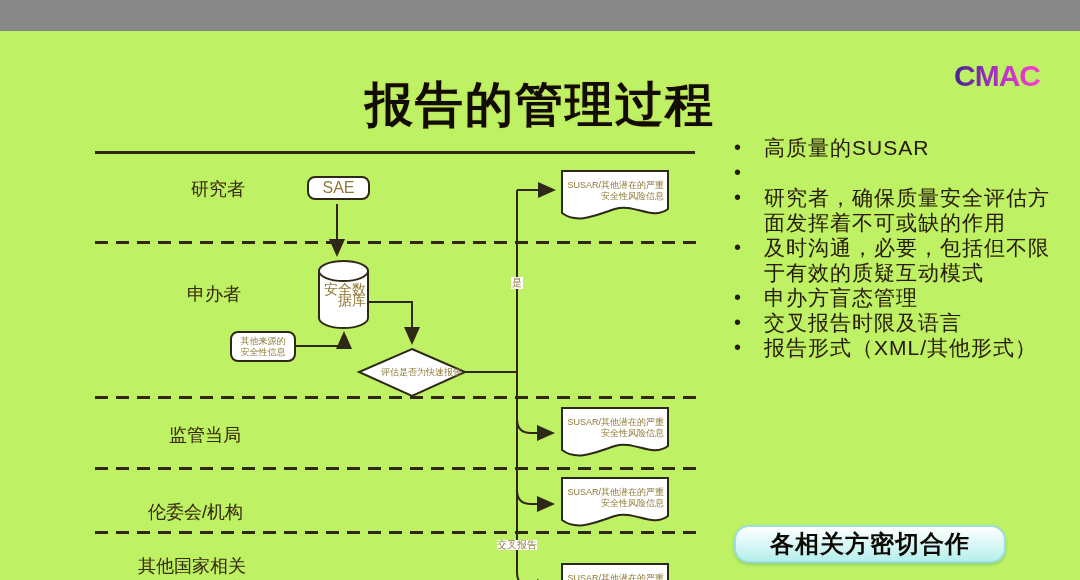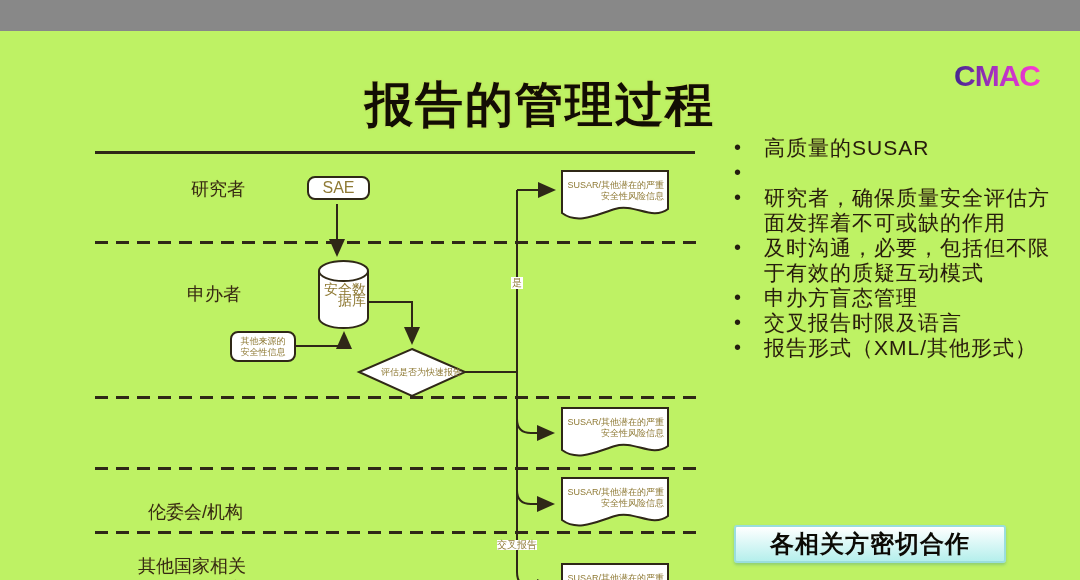--- a/index.html
+++ b/index.html
@@ -56,21 +56,21 @@
   .bullets{position:absolute;left:730px;top:104px;width:330px;}
   .bullet-item{display:grid;grid-template-columns:34px 286px;}
   .bullet-marker{font-size:20px;line-height:25px;color:var(--ink);padding-left:4px;}
   .bullet-text{
     font-size:21px;line-height:25px;color:var(--ink);letter-spacing:1px;
     text-shadow:0 0 1px rgba(190,150,40,.35);word-break:break-word;
   }
   
   .callout{
     position:absolute;left:734px;top:494px;width:272px;height:38px;
-    border:2px solid #9adedd;border-radius:3px;
+    border:2px solid #9adedd;border-radius:15px;
     background:linear-gradient(180deg,#ffffff,#ddf8f7 45%,#b5efec);
     box-shadow:0 2px 3px rgba(60,140,140,.35), inset 0 1px 0 #ffffff;
     display:flex;align-items:center;justify-content:center;
     font-size:24px;font-weight:700;color:#0c0a05;letter-spacing:1px;
   }
 </style>
 </head>
 <body>
 
 <div class="slide">
@@ -80,20 +80,21 @@
 
   <div class="solid-line" style="top:120px"></div>
   <div class="dash" style="top:210px"></div>
   <div class="dash" style="top:365px"></div>
   <div class="dash" style="top:436px"></div>
   <div class="dash" style="top:500px"></div>
   <div class="faint-line" style="top:574px"></div>
 
   <div class="lane-label" style="left:125px;top:147px;width:120px">研究者</div>
   <div class="lane-label" style="left:121px;top:252px;width:120px">申办者</div>
+  <div class="lane-label" style="left:121px;top:393px;width:120px">监管当局</div>
   <div class="lane-label" style="left:123px;top:470px;width:120px">伦委会/机构</div>
   <div class="lane-label" style="left:134px;top:524px;width:112px">其他国家相关参与方</div>
 
   <svg class="flow-svg" width="1080" height="580" viewBox="0 0 1080 580">
     <defs>
       <marker id="arr" markerWidth="10" markerHeight="9" refX="7" refY="4" orient="auto">
         <path d="M0,0 L9,4 L0,8 Z" fill="#2f2817"></path>
       </marker>
     </defs>
 

